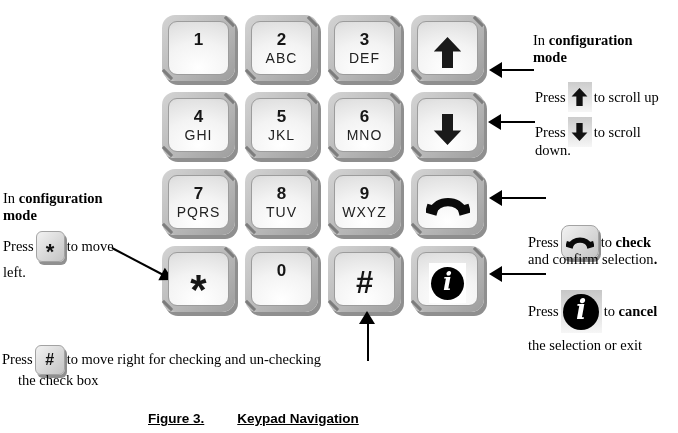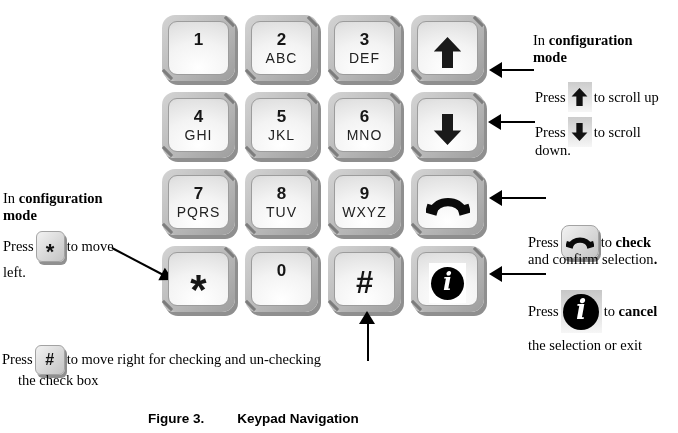--- a/index.html
+++ b/index.html
@@ -254,17 +254,17 @@
     <span>Press</span>
     <span class="mini-key" style="width:30px;height:30px;">
         <span class="mk-label hash">#</span>
       </span>
     <span>to move right for checking and un-checking</span>
   </div>
   <div class="ann" style="left:18px;top:344px;">the check box</div>
 
   <div class="varrow" style="left:367px;top:324px;height:37px;"></div>
 
-  <div class="caption" style="left:148px;top:411px;">
+  <div class="caption" style="left:148px;top:411px;text-decoration:underline;">
     <span>Figure 3.</span><span class="title">Keypad Navigation</span>
   </div>
 
 </div>
 
 </body></html>

